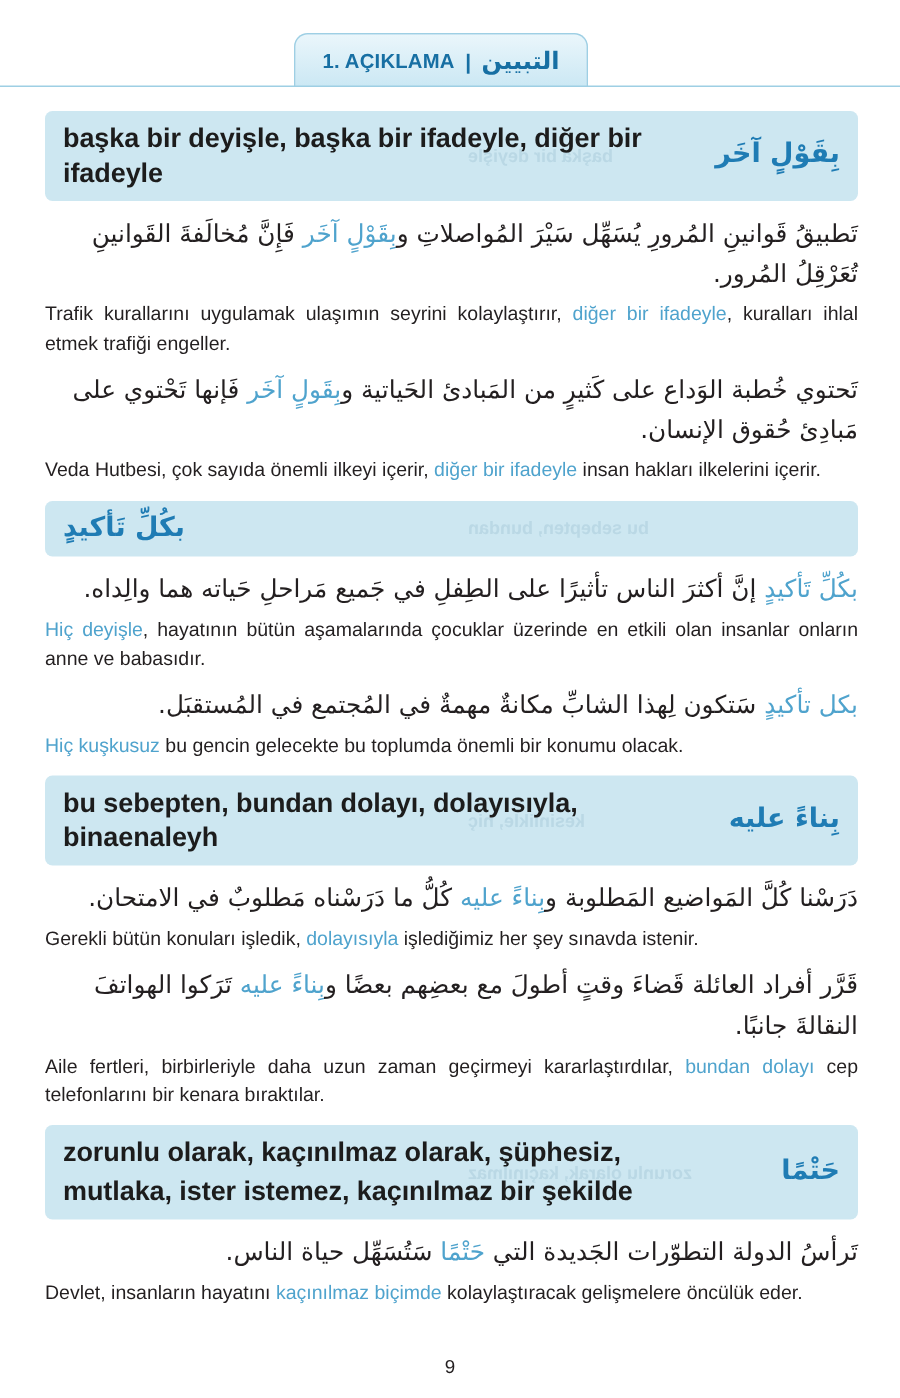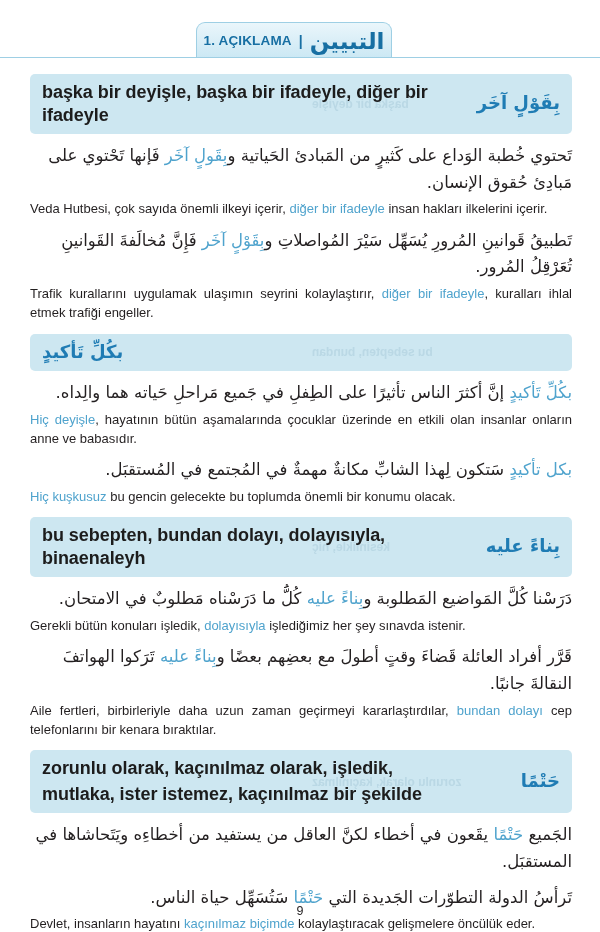--- a/index.html
+++ b/index.html
@@ -53,21 +53,21 @@
     font-weight: bold;
     color: #176fa3;
     letter-spacing: .15px;
   }
   .chapter-tab .tab-sep {
     font-size: 14px;
     color: #176fa3;
     font-weight: bold;
   }
   .chapter-tab .tab-ar {
-    font-size: 23px;
+    font-size: 16px;
     font-weight: bold;
     color: #176fa3;
     direction: rtl;
     font-family: "DejaVu Sans", "Liberation Sans", sans-serif;
   }
   .rule {
     position: absolute;
     left: 0;
     right: 0;
     top: 57px;
@@ -183,26 +183,26 @@
   <div class="content" id="entries-root">
       <div class="entry">
         <div class="head-bar">
           <div class="ghost">başka bir deyişle</div>
           <div class="tr-wrap">
             <div class="tr-line">başka bir deyişle, başka bir ifadeyle, diğer bir ifadeyle</div>
           </div>
           <div class="ar-term">بِقَوْلٍ آخَر</div>
         </div>
         <div class="example">
+          <p class="ar-sentence" dir="rtl" lang="ar"><span>تَطبيقُ قَوانينِ المُرورِ يُسَهِّل سَيْرَ المُواصلاتِ و</span><span class="hl">بِقَوْلٍ آخَر</span><span> فَإِنَّ مُخالَفةَ القَوانينِ تُعَرْقِلُ المُرور.</span></p>
+          <p class="tr-sentence" lang="tr"><span>Trafik kurallarını uygulamak ulaşımın seyrini kolaylaştırır, </span><span class="hl">diğer bir ifadeyle</span><span>, kuralları ihlal etmek trafiği engeller.</span></p>
+        </div>
+        <div class="example">
           <p class="ar-sentence" dir="rtl" lang="ar"><span>تَحتوي خُطبة الوَداع على كَثيرٍ من المَبادئ الحَياتية و</span><span class="hl">بِقَولٍ آخَر</span><span> فَإنها تَحْتوي على مَبادِئ حُقوق الإنسان.</span></p>
           <p class="tr-sentence" lang="tr"><span>Veda Hutbesi, çok sayıda önemli ilkeyi içerir, </span><span class="hl">diğer bir ifadeyle</span><span> insan hakları ilkelerini içerir.</span></p>
-        </div>
-        <div class="example">
-          <p class="ar-sentence" dir="rtl" lang="ar"><span>تَطبيقُ قَوانينِ المُرورِ يُسَهِّل سَيْرَ المُواصلاتِ و</span><span class="hl">بِقَوْلٍ آخَر</span><span> فَإِنَّ مُخالَفةَ القَوانينِ تُعَرْقِلُ المُرور.</span></p>
-          <p class="tr-sentence" lang="tr"><span>Trafik kurallarını uygulamak ulaşımın seyrini kolaylaştırır, </span><span class="hl">diğer bir ifadeyle</span><span>, kuralları ihlal etmek trafiği engeller.</span></p>
         </div>
       </div>
       <div class="entry">
         <div class="head-bar">
           <div class="ghost">bu sebepten, bundan</div>
           <div class="ar-term">بكُلِّ تَأكيدٍ</div>
         </div>
         <div class="example">
           <p class="ar-sentence" dir="rtl" lang="ar"><span class="hl">بكُلِّ تَأكيدٍ</span><span> إنَّ أكثرَ الناس تأثيرًا على الطِفلِ في جَميع مَراحلِ حَياته هما والِداه.</span></p>
           <p class="tr-sentence" lang="tr"><span class="hl">Hiç deyişle</span><span>, hayatının bütün aşamalarında çocuklar üzerinde en etkili olan insanlar onların anne ve babasıdır.</span></p>
@@ -226,27 +226,26 @@
         </div>
         <div class="example">
           <p class="ar-sentence" dir="rtl" lang="ar"><span>قَرَّر أفراد العائلة قَضاءَ وقتٍ أطولَ مع بعضِهم بعضًا و</span><span class="hl">بِناءً عليه</span><span> تَرَكوا الهواتفَ النقالةَ جانبًا.</span></p>
           <p class="tr-sentence" lang="tr"><span>Aile fertleri, birbirleriyle daha uzun zaman geçirmeyi kararlaştırdılar, </span><span class="hl">bundan dolayı</span><span> cep telefonlarını bir kenara bıraktılar.</span></p>
         </div>
       </div>
       <div class="entry">
         <div class="head-bar">
           <div class="ghost">zorunlu olarak, kaçınılmaz</div>
           <div class="tr-wrap">
-            <div class="tr-line">zorunlu olarak, kaçınılmaz olarak, işledik,</div>
+            <div class="tr-line">zorunlu olarak, kaçınılmaz olarak, şüphesiz,</div>
             <div class="tr-line">mutlaka, ister istemez, kaçınılmaz bir şekilde</div>
           </div>
           <div class="ar-term">حَتْمًا</div>
         </div>
         <div class="example">
-          <p class="ar-sentence" dir="rtl" lang="ar"><span>الجَميع </span><span class="hl">حَتْمًا</span><span> يقَعون في أخطاء لكنَّ العاقل من يستفيد من أخطاءِه ويَتَحاشاها في المستقبَل.</span></p>
         </div>
         <div class="example">
           <p class="ar-sentence" dir="rtl" lang="ar"><span>تَرأسُ الدولة التطوّرات الجَديدة التي </span><span class="hl">حَتْمًا</span><span> سَتُسَهِّل حياة الناس.</span></p>
           <p class="tr-sentence" lang="tr"><span>Devlet, insanların hayatını </span><span class="hl">kaçınılmaz biçimde</span><span> kolaylaştıracak gelişmelere öncülük eder.</span></p>
         </div>
       </div>
     </div>
 
   <div class="page-number">9</div>
 

